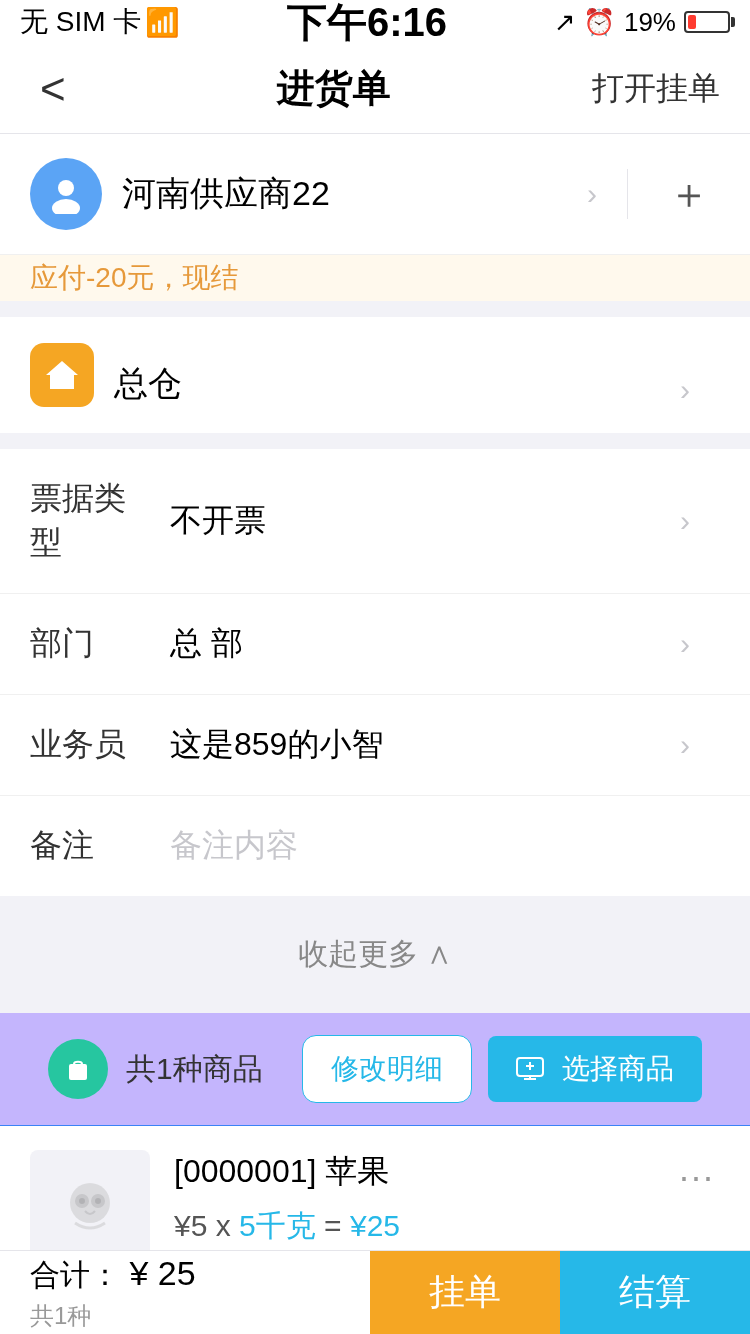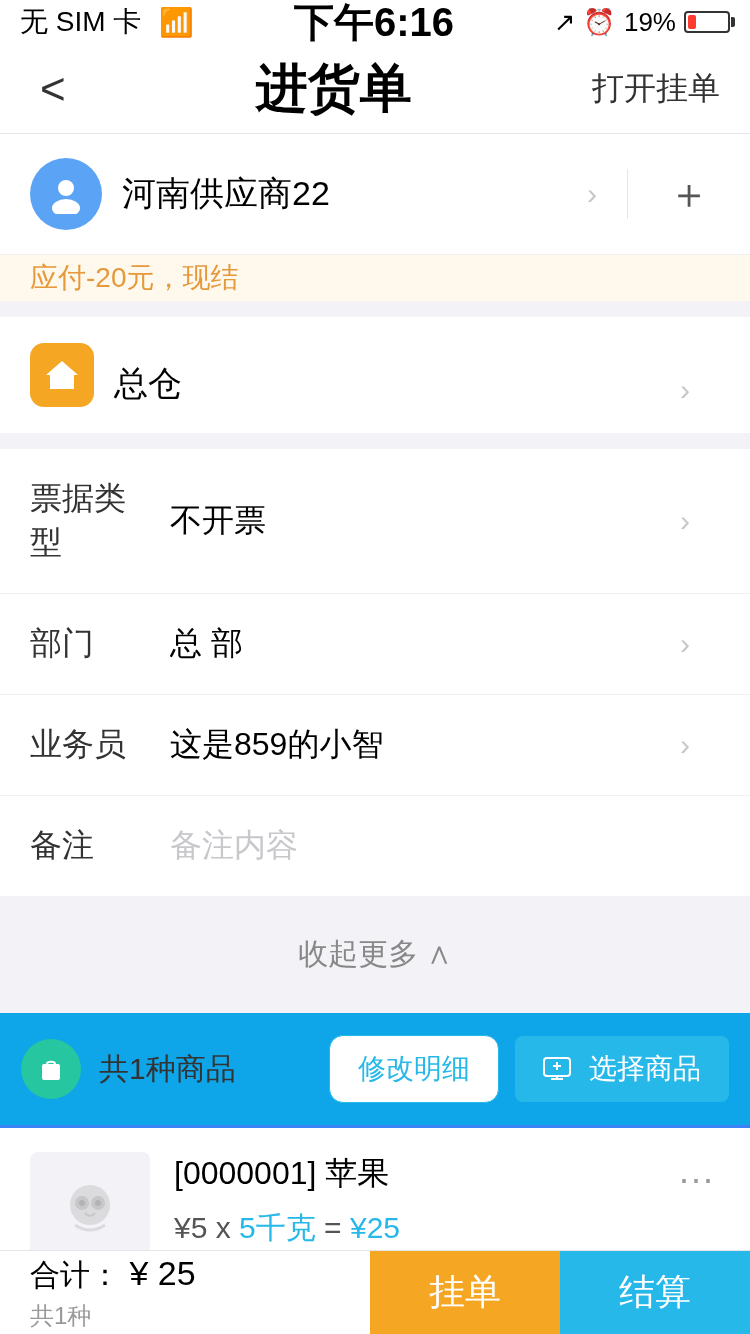--- a/index.html
+++ b/index.html
@@ -17,21 +17,21 @@
     .status-bar {
       background: #fff;
       height: 44px;
       display: flex;
       align-items: center;
       justify-content: space-between;
       padding: 0 20px;
       font-size: 28px;
       font-weight: 500;
     }
-    .status-left { display: flex; align-items: center; gap: 18px; }
+    .status-left { display: flex; align-items: center; gap: 4px; }
     .status-center { font-size: 40px; font-weight: 600; }
     .status-right { display: flex; align-items: center; gap: 8px; font-size: 26px; }
     .battery-icon {
       width: 46px; height: 22px; border: 2px solid #333; border-radius: 4px;
       position: relative; display: inline-flex; align-items: center; padding: 2px;
     }
     .battery-icon::after {
       content: ''; width: 4px; height: 10px; background: #333;
       position: absolute; right: -7px; top: 50%; transform: translateY(-50%);
       border-radius: 0 2px 2px 0;
@@ -47,21 +47,21 @@
       display: flex;
       align-items: center;
       justify-content: space-between;
       padding: 0 30px;
       border-bottom: 1px solid #e5e5ea;
     }
     .nav-back {
       font-size: 44px; color: #333; cursor: pointer; padding: 10px;
     }
     .nav-title {
-      font-size: 52px; font-weight: 600; color: #000;
+      font-size: 38px; font-weight: 600; color: #000;
     }
     .nav-action {
       font-size: 32px; color: #333; cursor: pointer;
     }
 
     
     .content { background: #f2f2f7; }
 
     
     .card {
@@ -139,25 +139,25 @@
       background: #f2f2f7;
       text-align: center;
       padding: 22px;
       font-size: 30px;
       color: #888;
       cursor: pointer;
     }
 
     
     .product-header {
-      background: #0ea5e9;
-      display: flex;
-      align-items: center;
-      padding: 22px 21px;
-      border-bottom: 3px solid #3b82f6;
+      background: #c4b5fd;
+      display: flex;
+      align-items: center;
+      padding: 22px 48px;
+      border-bottom: 1px solid #3b82f6;
       margin-top: 16px;
     }
     .product-icon {
       width: 60px; height: 60px; background: #26c6a0; border-radius: 50%;
       display: flex; align-items: center; justify-content: center;
       margin-right: 18px;
     }
     .product-count { flex: 1; font-size: 30px; color: #333; }
     .btn-outline {
       border: 1.5px solid #26b8e8; color: #26b8e8;

